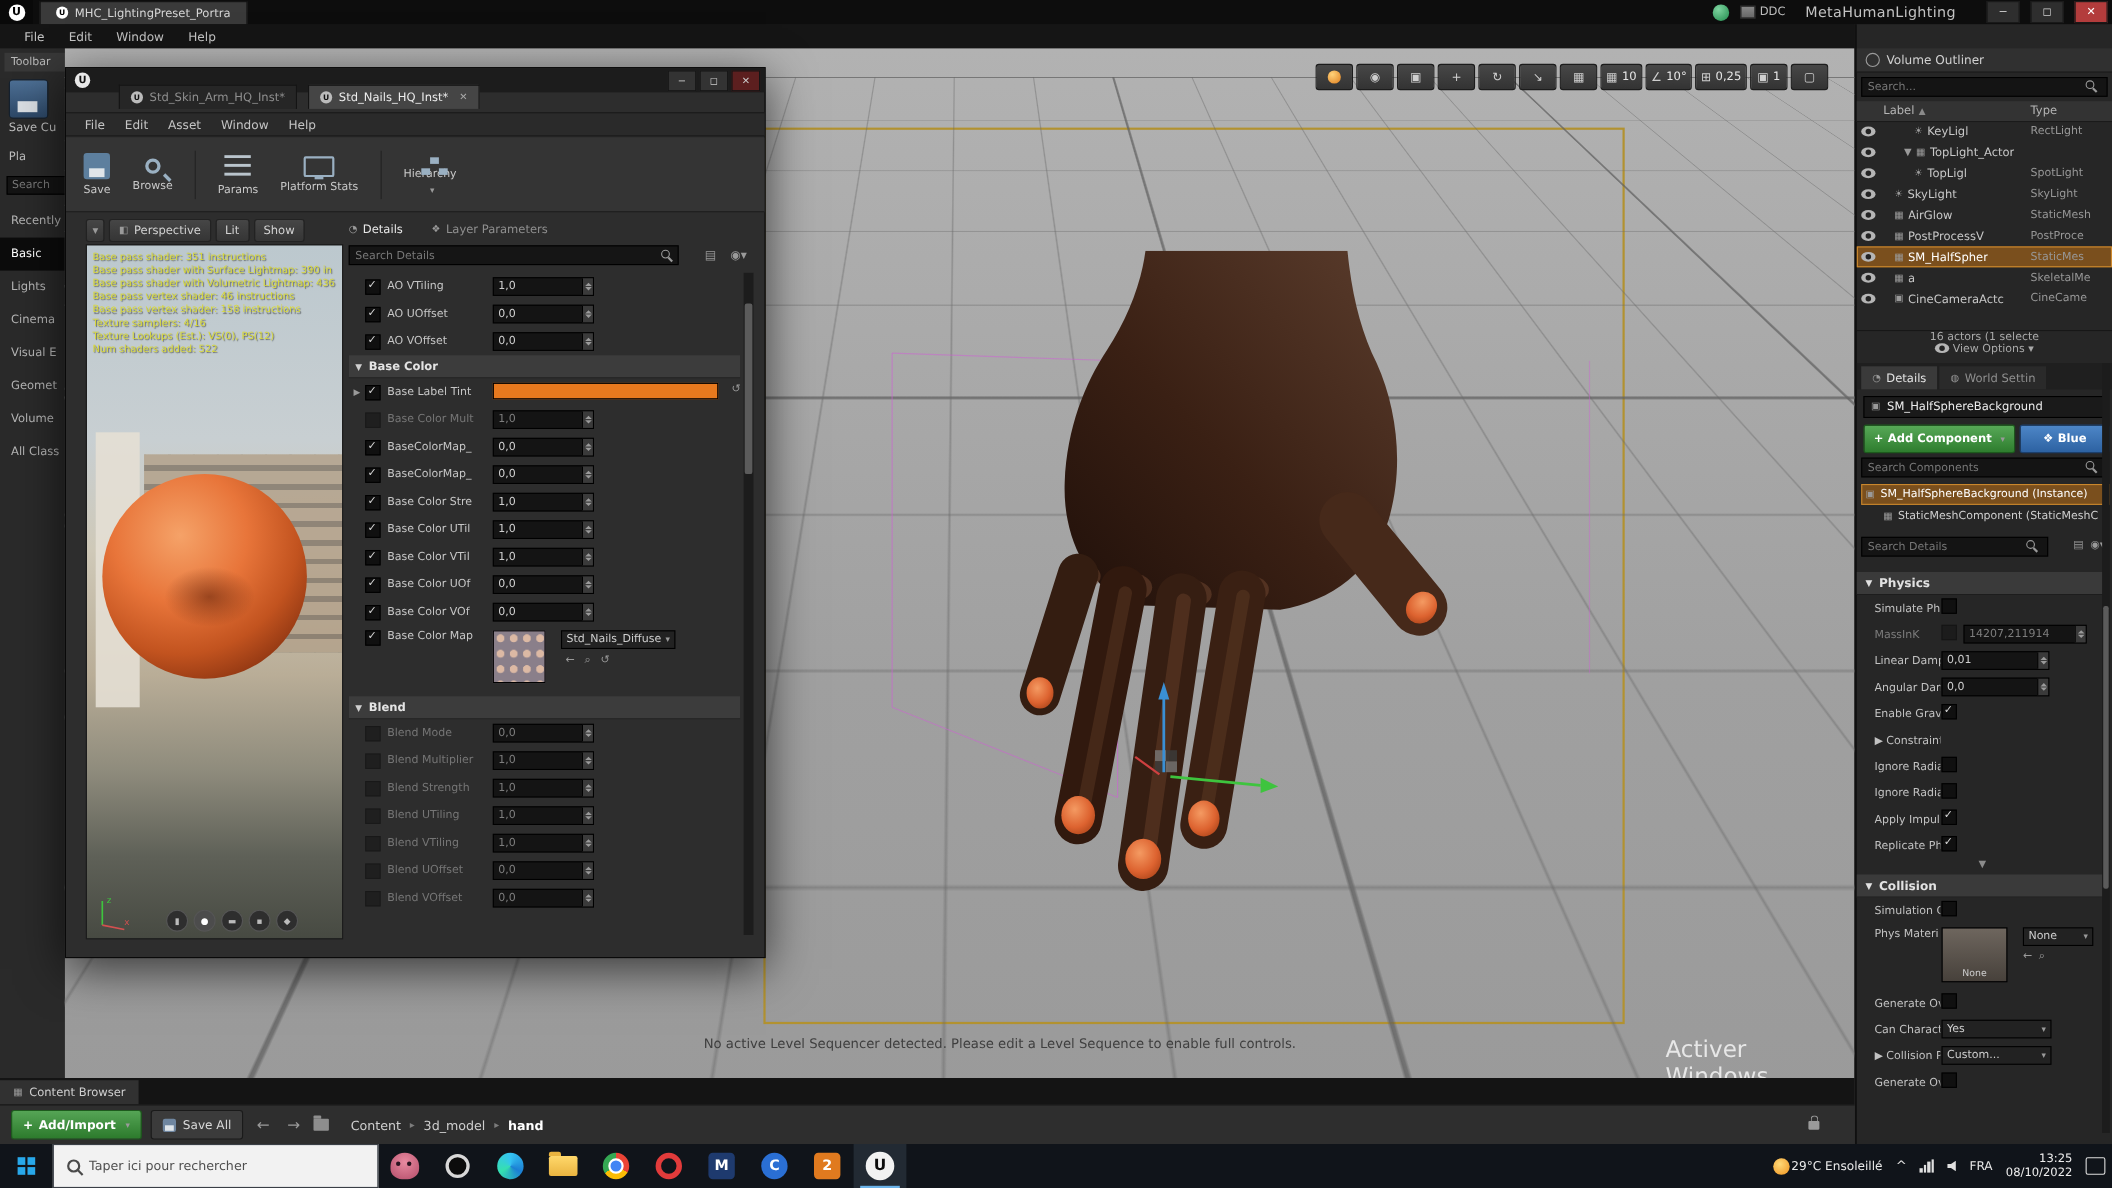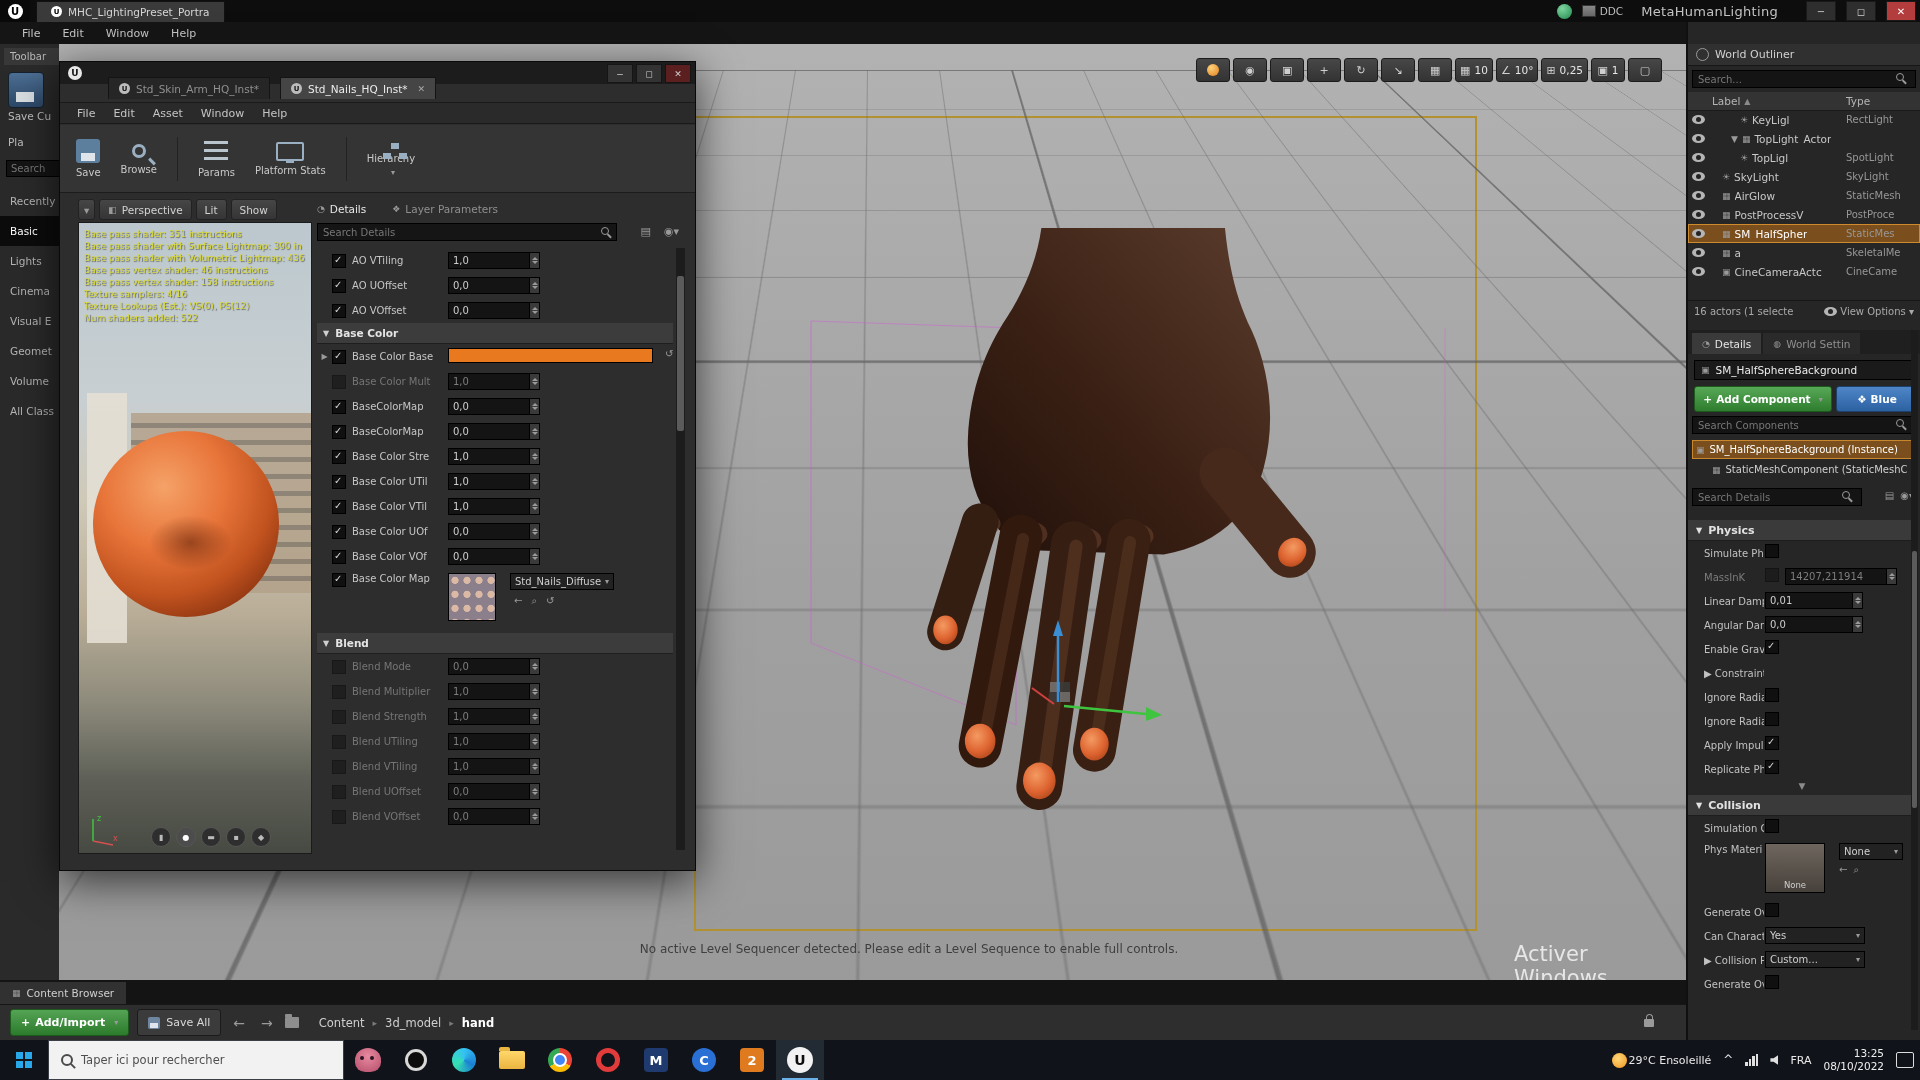--- a/index.html
+++ b/index.html
@@ -77,21 +77,21 @@
     display:flex;align-items:center;color:#b5b5b5;font-size:10.5px;}
   .ol-rows{position:absolute;left:0;top:88px;width:100%;}
   .orow{height:19px;display:flex;align-items:center;gap:4px;padding-left:4px;box-sizing:border-box;}
   .orow.sel{background:#7a4f1d;outline:1px solid #cf8a2e;outline-offset:-1px;color:#fff;}
   .eye{width:13px;height:9px;border-radius:50%;background:#b5b5b5;position:relative;flex:none;}
   .eye::after{content:"";position:absolute;left:4px;top:2px;width:5px;height:5px;border-radius:50%;background:#232323;}
   .oico{font-size:9px;color:#9a9a9a;flex:none;}
   .olab{font-size:10.5px;white-space:nowrap;overflow:hidden;}
   .otype{position:absolute;left:158px;font-size:10px;color:#979797;white-space:nowrap;}
   .ol-foot{position:absolute;left:0;top:278px;width:100%;height:22px;border-top:1px solid #171717;display:flex;align-items:center;
-    justify-content:space-between;padding:0 6px;box-sizing:border-box;color:#a9a9a9;font-size:10px;}
+    justify-content:flex-start;padding:0 6px;box-sizing:border-box;color:#a9a9a9;font-size:10px;flex-direction:column;}
 
   .rd-tabs{position:absolute;left:0;top:308px;width:100%;height:24px;background:#1f1f1f;display:flex;align-items:flex-end;gap:2px;padding-left:4px;box-sizing:border-box;}
   .rd-tab{height:21px;padding:0 10px;display:flex;align-items:center;gap:5px;background:#2a2a2a;color:#8f8f8f;font-size:10.5px;}
   .rd-tab.active{background:#3a3a3a;color:#e4e4e4;}
   .rd-name{position:absolute;left:6px;top:338px;width:222px;height:20px;background:#1a1a1a;border:1px solid #000;
     display:flex;align-items:center;gap:6px;padding-left:6px;box-sizing:border-box;color:#ececec;font-size:10.5px;}
   .btn-green{position:absolute;left:6px;top:364px;width:136px;height:24px;background:linear-gradient(#57a857,#2e7d2e);
     border:1px solid #1d5a1d;border-radius:3px;display:flex;align-items:center;justify-content:center;gap:4px;color:#fff;font-size:10.5px;font-weight:bold;}
   .btn-blue{position:absolute;left:148px;top:364px;width:80px;height:24px;background:linear-gradient(#4d86c7,#2d62a2);
     border:1px solid #1c3f6b;border-radius:3px;display:flex;align-items:center;justify-content:center;gap:4px;color:#fff;font-size:10.5px;font-weight:bold;overflow:hidden;}
@@ -407,21 +407,21 @@
     <div class="vp-msg">No active Level Sequencer detected. Please edit a Level Sequence to enable full controls.</div>
     <div class="watermark">
       <div class="wm1">Activer Windows</div>
       <div class="wm2">Accédez aux paramètres pour activer Windows.</div>
     </div>
   </div>
 
   <div class="abs rightcol">
     <div class="ol-head">
       <span class="glb"></span>
-      <span>World Outliner</span>
+      <span>Volume Outliner</span>
     </div>
     <div class="srchrow" style="top:48px;">
       <input placeholder="Search..." style="">
       <span class="mag"></span>
     </div>
     <div class="ol-cols">
       <span style="margin-left:24px;">Label</span>
       <span style="font-size:8px;margin-left:4px;color:#8b8b8b;">▲</span>
       <span style="position:absolute;left:158px;">Type</span>
     </div>
@@ -938,21 +938,21 @@
             </div>
           </div>
         </div>
         <div class="msec">
           <span class="tri">▼</span>
           <span>Base Color</span>
         </div>
         <div class="mrow">
           <span class="marr">▶</span>
           <div class="cb on"></div>
-          <span class="mlab">Base Color Base</span>
+          <span class="mlab">Base Label Tint</span>
           <div class="mctl">
             <div class="colorbar" style="background: rgb(232, 121, 30);"></div>
             <span class="reset">↺</span>
           </div>
         </div>
         <div class="mrow">
           <span class="marr"></span>
           <div class="cb dimcb"></div>
           <span class="mlab off">Base Color Mult</span>
           <div class="mctl">

